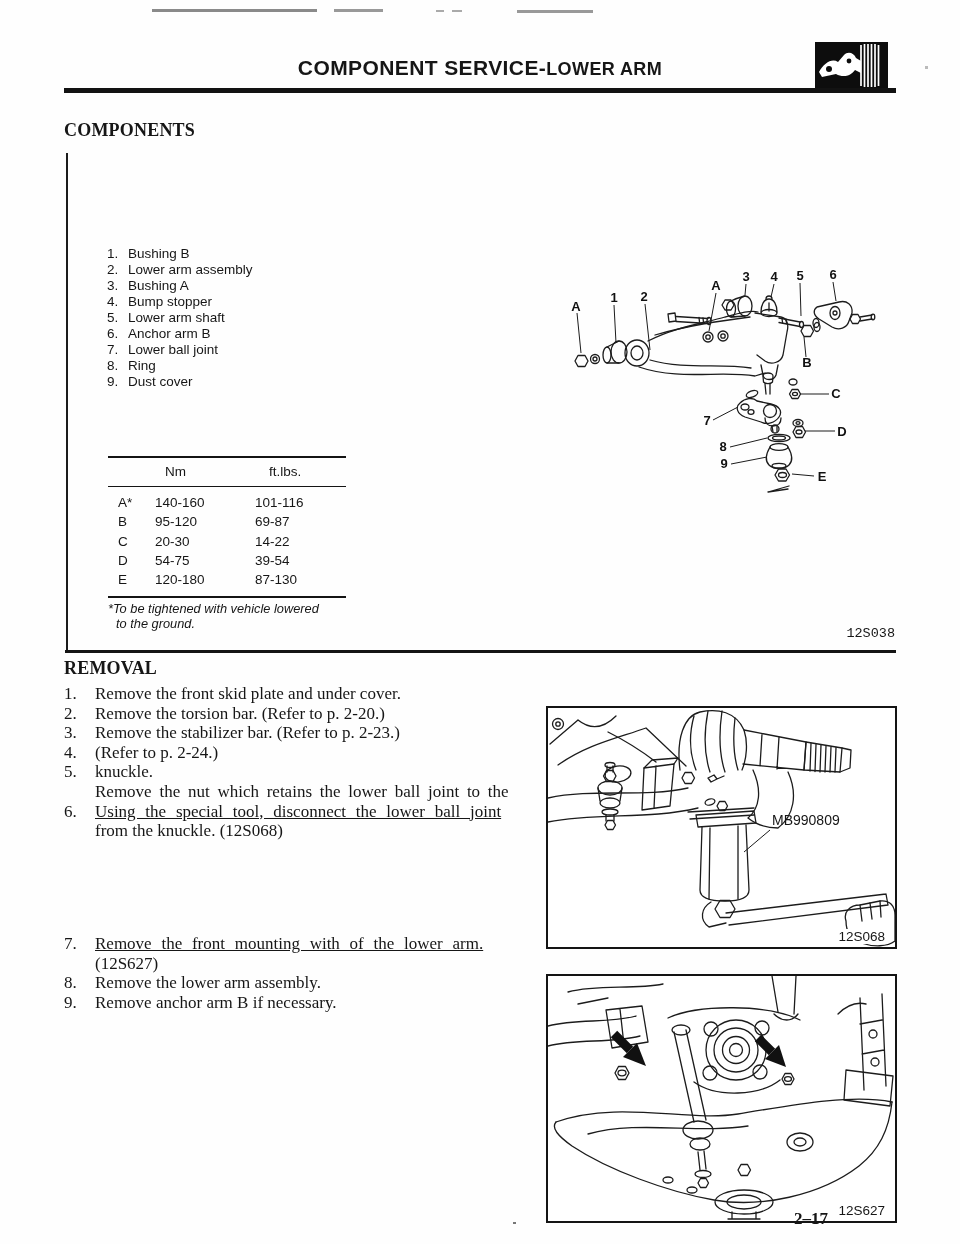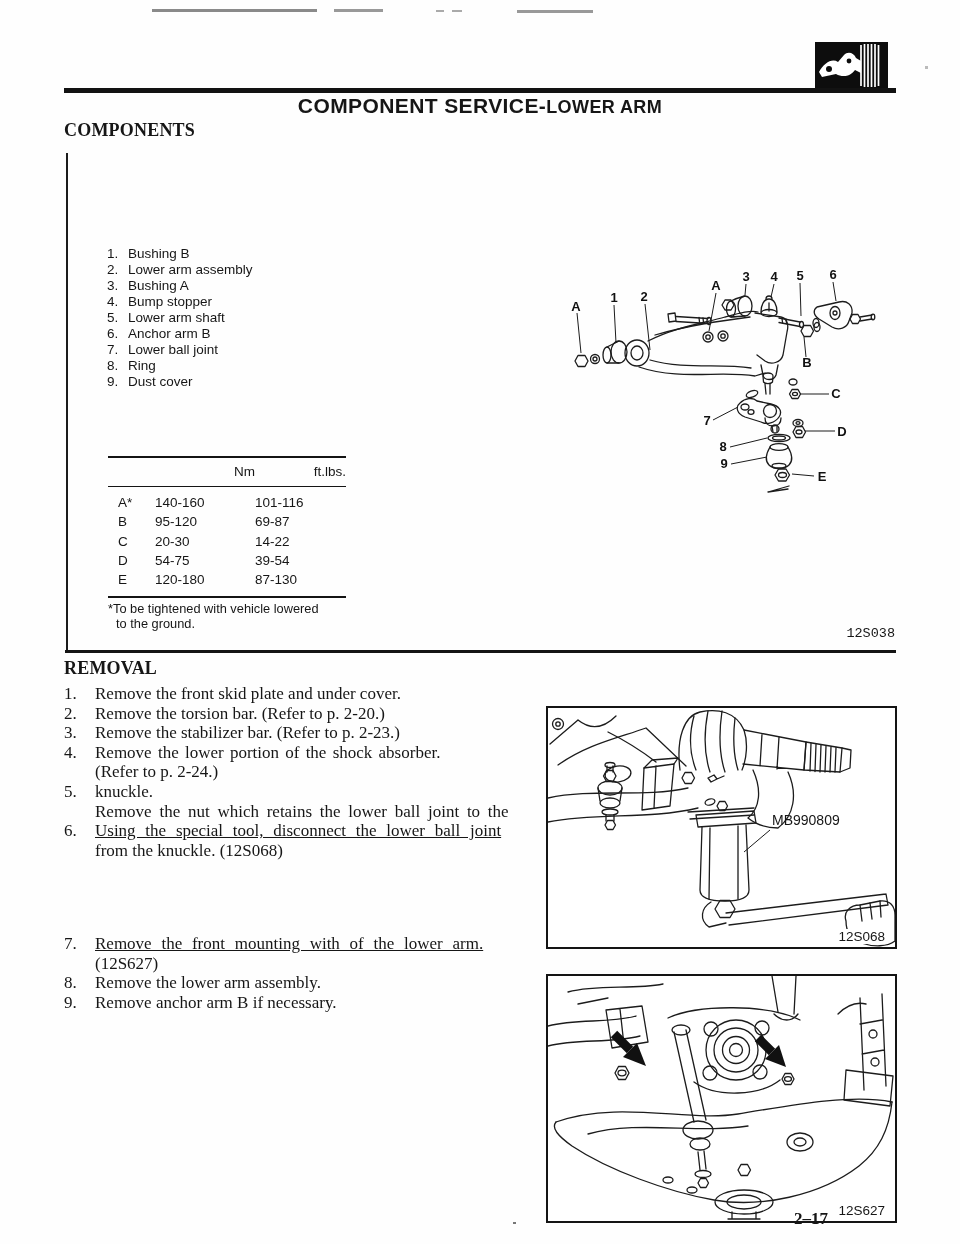--- a/index.html
+++ b/index.html
@@ -3,43 +3,43 @@
 <meta charset="utf-8">
 <style>
   html,body{margin:0;padding:0;background:#ffffff;}
   .page{position:relative;width:960px;height:1244px;background:#fefefe;overflow:hidden;
         font-family:"Liberation Serif", serif;color:#161616;}
   .abs{position:absolute;}
   
   .noise{position:absolute;background:#8a8a8a;}
   
   .hdr-title{position:absolute;left:0;top:56px;width:960px;text-align:center;
-             font-family:"Liberation Sans", sans-serif;font-weight:700;letter-spacing:.4px;margin-top:38px;}
+             font-family:"Liberation Sans", sans-serif;font-weight:700;letter-spacing:.4px;}
   .hdr-title .main{font-size:21px;}
   .hdr-title .sub{font-size:18px;}
   .hdr-rule{position:absolute;left:64px;top:88px;width:832px;height:4.5px;background:#121212;}
   .logo{position:absolute;left:815px;top:42px;width:73px;height:47px;}
   
   .sec-head{position:absolute;font-size:18px;font-weight:700;letter-spacing:.2px;}
   .comp-vline{position:absolute;left:66px;top:153px;width:1.5px;height:499px;background:#1c1c1c;}
   .comp-bline{position:absolute;left:65px;top:650px;width:831px;height:2.5px;background:#141414;}
   .parts{position:absolute;left:107px;top:246px;font-family:"Liberation Sans", sans-serif;
          font-size:13.5px;line-height:15.95px;}
   .prow{display:grid;grid-template-columns:21px auto;}
   
   .tq{position:absolute;left:108px;top:456px;width:238px;font-family:"Liberation Sans", sans-serif;
       font-size:13.5px;border-top:2.2px solid #141414;border-bottom:2.2px solid #141414;}
   .tq-head{display:grid;grid-template-columns:37px 100px 1fr;padding:6px 0 7px 10px;
-           border-bottom:1.5px solid #141414;text-align:right;}
+           border-bottom:1.5px solid #141414;}
   .tq-head .h-nm{padding-left:10px;}
   .tq-head .h-ft{padding-left:14px;}
   .tq-body{padding:6px 0 7px 10px;}
   .tq-row{display:grid;grid-template-columns:37px 100px 1fr;line-height:19.3px;}
   .footnote{position:absolute;left:108px;top:601px;font-family:"Liberation Sans", sans-serif;
-            font-size:12.8px;line-height:15px;}
+            font-size:12.8px;line-height:15px;font-style:italic;}
   .footnote .fl2{padding-left:8px;}
   .figcode{position:absolute;font-family:Liberation Mono, monospace;font-size:13.5px;}
   
   .expl{position:absolute;left:555px;top:255px;width:345px;height:250px;}
   .expl svg text{font:700 13px "Liberation Sans", sans-serif;fill:#111;}
   
   .steps{position:absolute;left:64px;width:458px;font-size:17px;line-height:19.6px;}
   .step{display:grid;grid-template-columns:31px 1fr;}
   .step .l{display:block;white-space:nowrap;}
   .ws1{word-spacing:2px;}
@@ -333,21 +333,20 @@
       </div>
     <div class="step">
         <div>3.</div>
         <div>
           <span class="l">Remove the stabilizer bar. (Refer to p. 2-23.)</span>
         </div>
       </div>
     <div class="step">
         <div>4.</div>
         <div>
-          <span class="l ws1">Remove the lower portion of the shock absorber.</span>
           <span class="l">(Refer to p. 2-24.)</span>
         </div>
       </div>
     <div class="step">
         <div>5.</div>
         <div>
           <span class="l">knuckle.</span>
           <span class="l ws2">Remove the nut which retains the lower ball joint to the</span>
         </div>
       </div>

